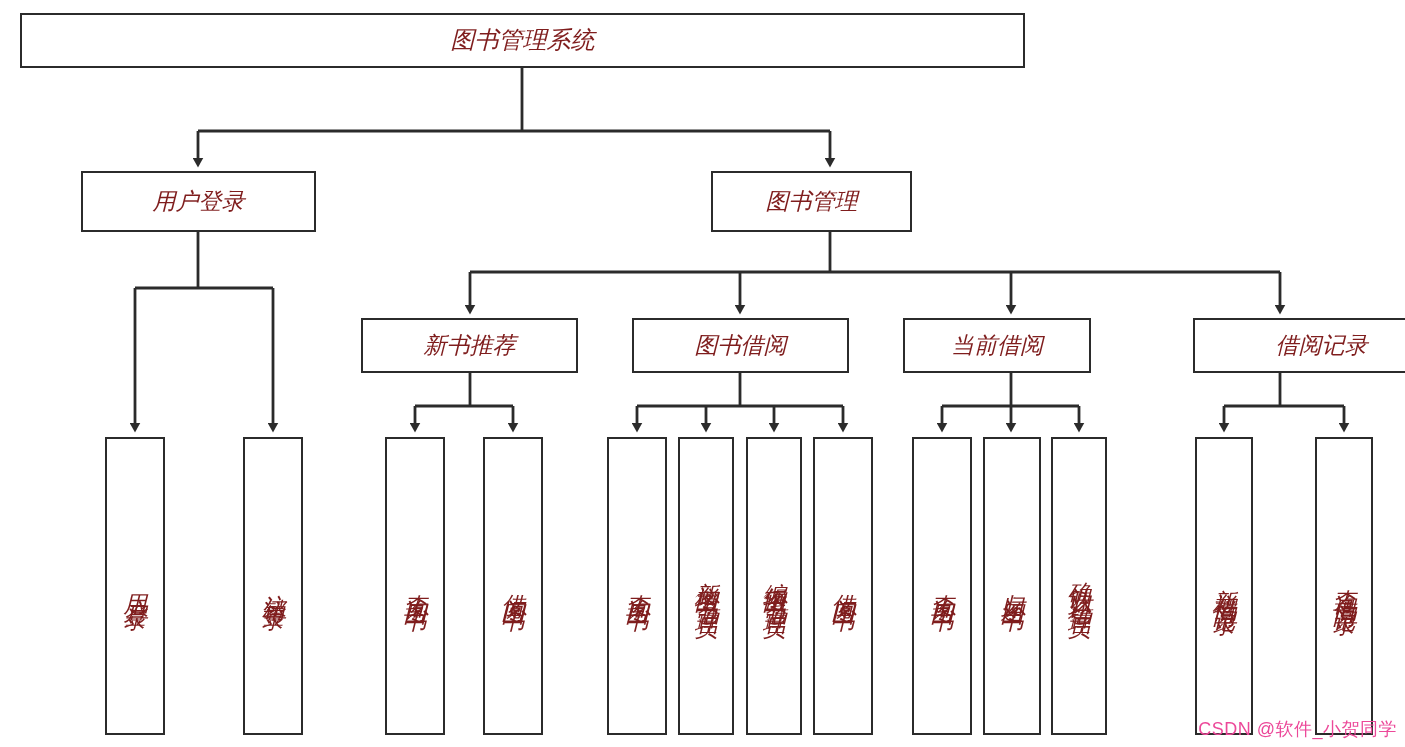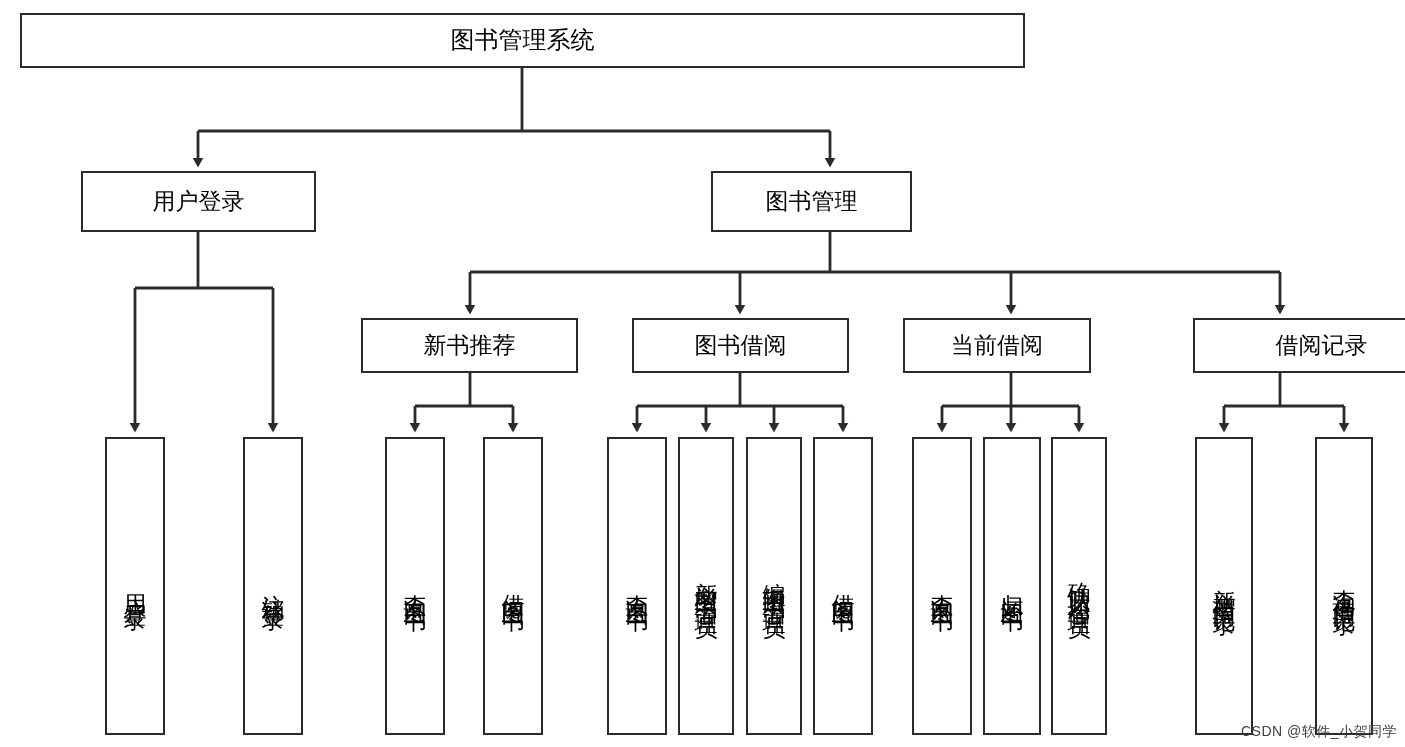--- a/index.html
+++ b/index.html
@@ -30,24 +30,25 @@
     position: absolute;
     box-sizing: border-box;
     background: #ffffff;
     border: 2.5px solid #2b2b2b;
     display: flex;
     align-items: center;
     justify-content: center;
     z-index: 2;
   }
   .node .label {
-    color: #000000;
+    color: #7f1d1d;
     text-align: right;
     line-height: 1.18;
     white-space: nowrap;
+    font-style: italic;
   }
   
   .node.h .label {
     font-size: 23px;
   }
   .node.root .label {
     font-size: 24px;
   }
   
   .node.v {
@@ -59,22 +60,22 @@
     text-orientation: upright;
     font-size: 23px;
     letter-spacing: 5px;
     line-height: 1;
     white-space: nowrap;
   }
   .watermark {
     position: absolute;
     right: 8px;
     bottom: 6px;
-    font-size: 14px;
-    color: #404040;
+    font-size: 18px;
+    color: #ec4899;
     letter-spacing: 0.5px;
     z-index: 5;
     white-space: nowrap;
   }
 </style>
 </head>
 <body>
 
 <div id="canvas">
 

